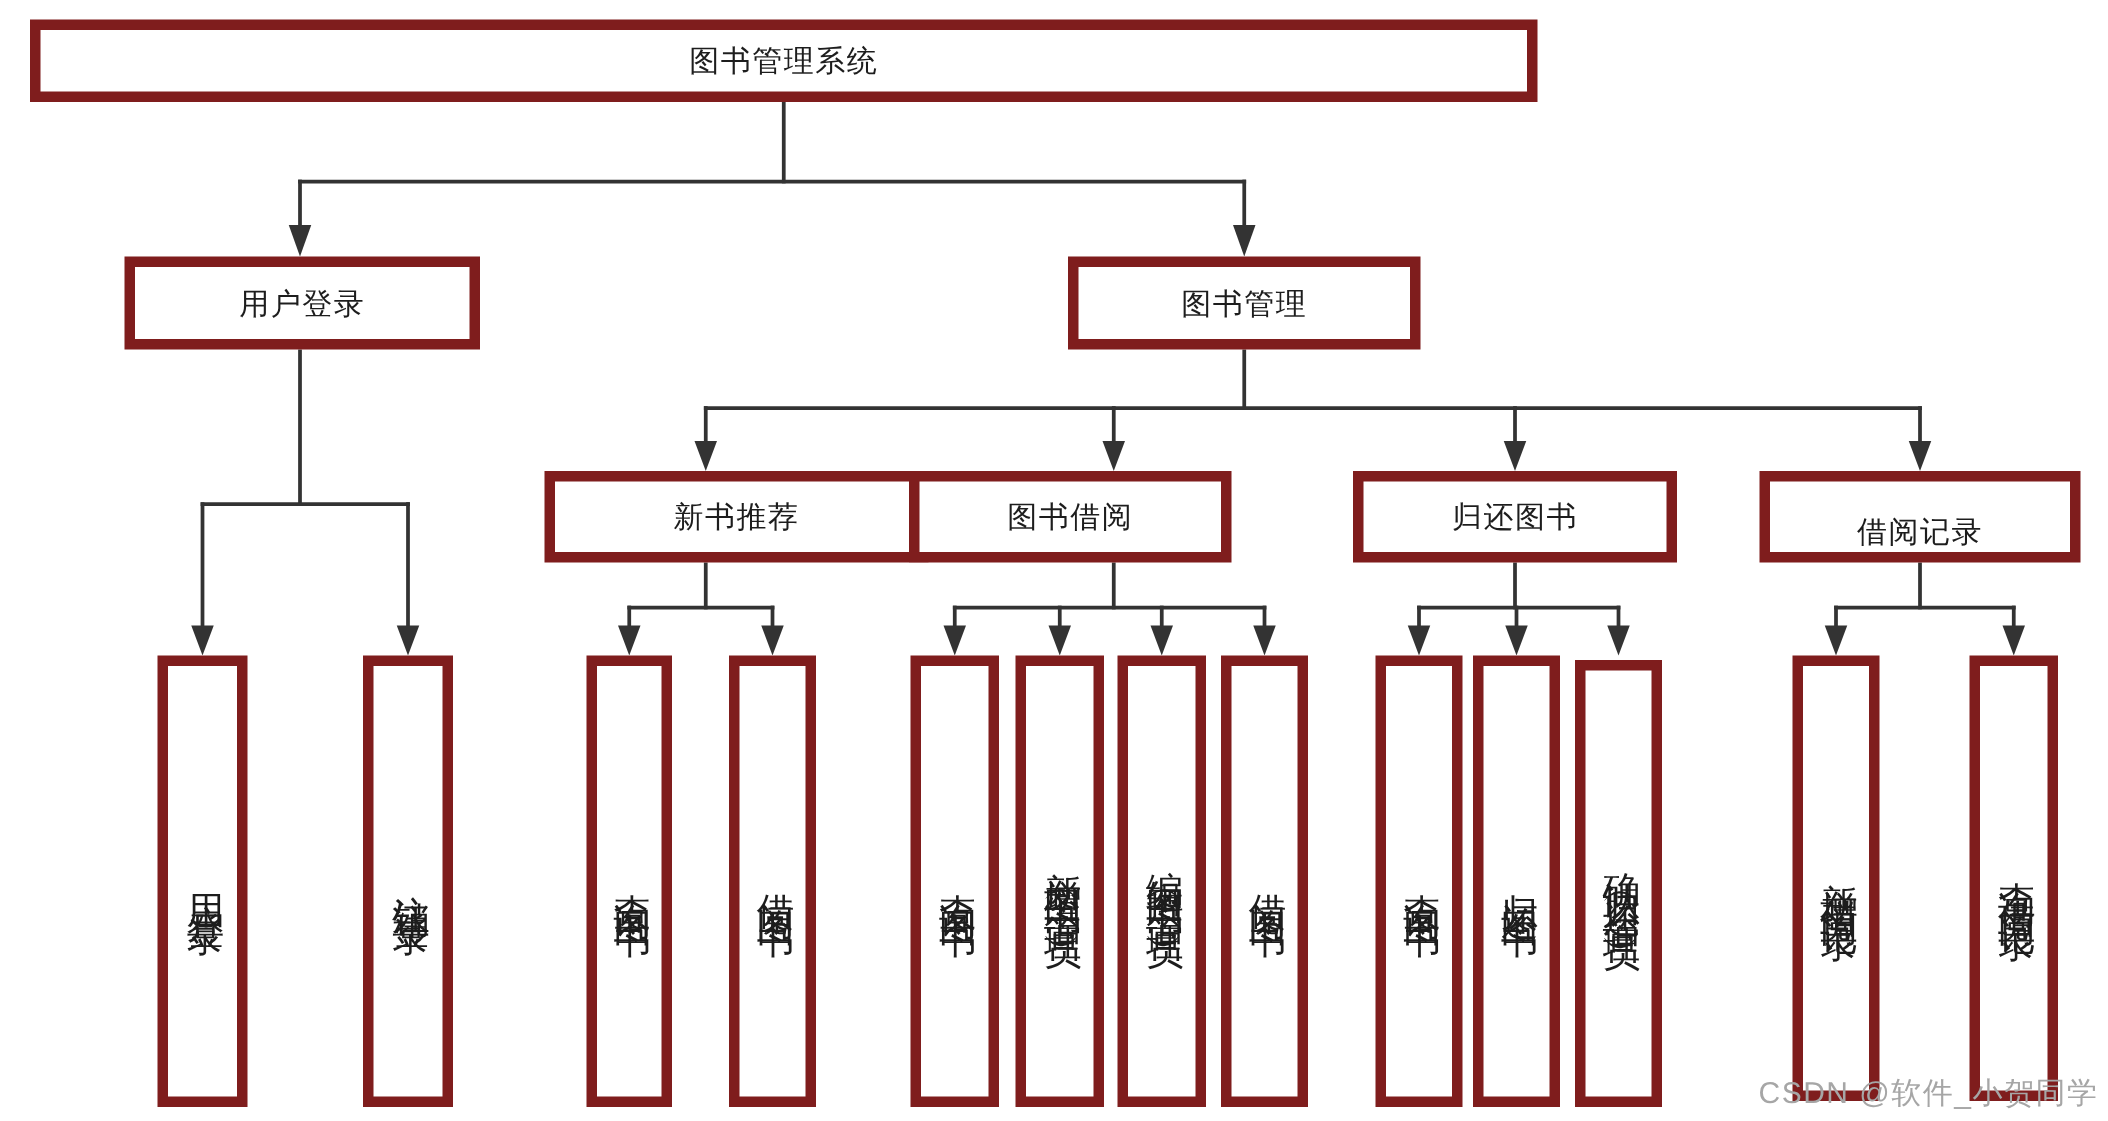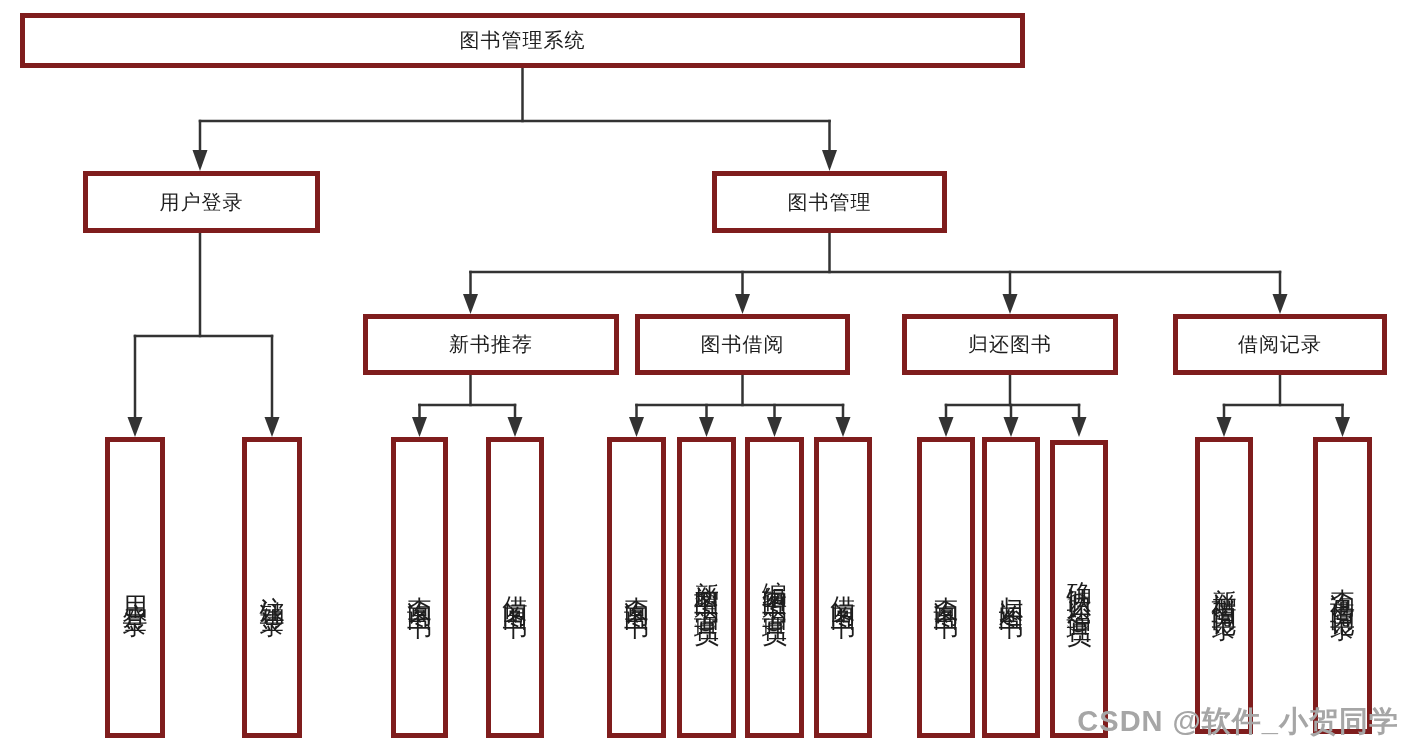--- a/index.html
+++ b/index.html
@@ -16,48 +16,48 @@
   }
   .connectors {
     position: absolute;
     left: 0; top: 0;
     width: 1405px; height: 747px;
   }
   .box {
     position: absolute;
     box-sizing: border-box;
     background: #ffffff;
-    border: 5px solid #7f1d1d;
+    border: 7px solid #7f1d1d;
     display: flex;
     align-items: center;
     justify-content: center;
     color: #1d1d1d;
+    font-family: Liberation Mono, monospace;
   }
   .box.h span {
     font-size: 20px;
     letter-spacing: 1px;
     white-space: nowrap;
   }
   .box.v span {
     writing-mode: vertical-lr;
     text-orientation: mixed;
     font-size: 25px;
     letter-spacing: 6px;
     line-height: 1;
     white-space: nowrap;
   }
   .watermark {
     position: absolute;
     right: 6px;
     bottom: 5px;
-    font-size: 29px;
+    font-size: 20px;
     color: #a6a6a6;
     letter-spacing: 1px;
     white-space: nowrap;
-    font-weight: bold;
   }
 </style>
 </head>
 <body>
 
 <div class="canvas">
 
   <svg class="connectors" viewBox="0 0 1405 747" xmlns="http://www.w3.org/2000/svg">
     <g stroke="#333333" stroke-width="2.5" fill="none" stroke-linecap="square">
 
@@ -134,27 +134,27 @@
   <div class="box h" style="left:83px; top:171px; width:237px; height:62px;">
     <span>用户登录</span>
   </div>
   <div class="box h" style="left:712px; top:171px; width:235px; height:62px;">
     <span>图书管理</span>
   </div>
 
   <div class="box h" style="left:363px; top:314px; width:256px; height:61px;">
     <span>新书推荐</span>
   </div>
-  <div class="box h" style="left:635px; top:314px; width:215px; height:61px;">
+  <div class="box h" style="left:606px; top:314px; width:215px; height:61px;">
     <span>图书借阅</span>
   </div>
   <div class="box h" style="left:902px; top:314px; width:216px; height:61px;">
     <span>归还图书</span>
   </div>
-  <div class="box h" style="left:1173px; top:314px; width:214px; height:61px;">
+  <div class="box h" style="left:1173px; top:314px; width:214px; height:61px;align-items:flex-end;">
     <span>借阅记录</span>
   </div>
 
   <div class="box v" style="left:105px; top:437px; width:60px; height:301px;">
     <span>用户登录</span>
   </div>
   <div class="box v" style="left:242px; top:437px; width:60px; height:301px;">
     <span>注销登录</span>
   </div>
 

